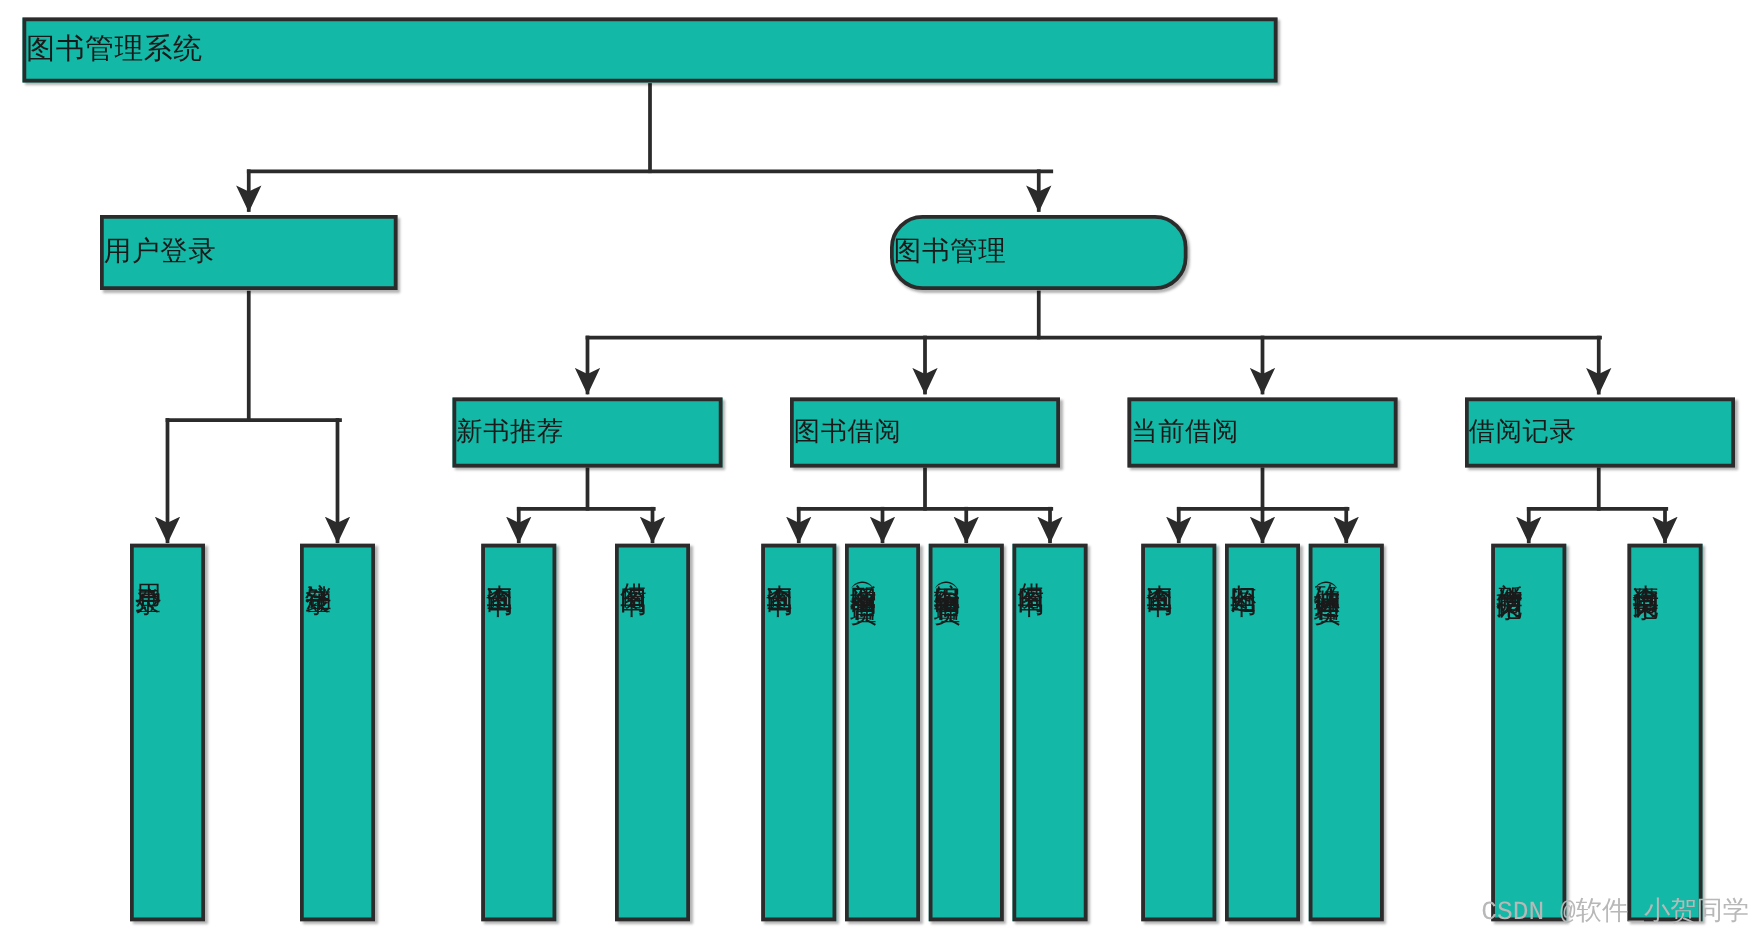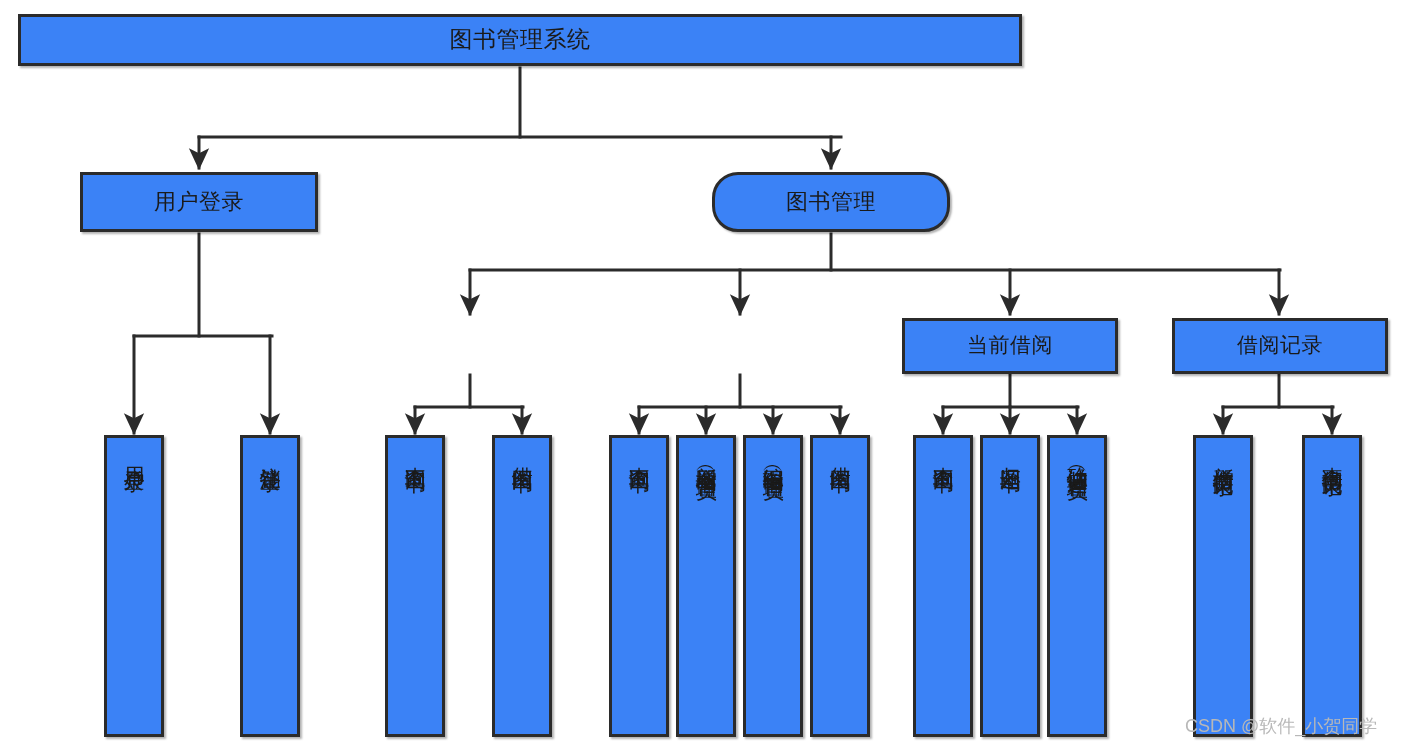--- a/index.html
+++ b/index.html
@@ -22,26 +22,25 @@
     position: absolute;
     left: 0;
     top: 0;
     width: 1405px;
     height: 747px;
     pointer-events: none;
   }
   .node {
     position: absolute;
     box-sizing: border-box;
-    background: #3b82f6;
+    background: #14b8a6;
     border: 3px solid #2b2b2b;
     box-shadow: 2px 2px 2px rgba(0,0,0,0.30);
     display: flex;
     align-items: center;
-    justify-content: center;
     color: #1a1a1a;
     z-index: 2;
   }
   .node .label {
     display: block;
     text-align: center;
     line-height: 1.12;
     letter-spacing: 0.5px;
     white-space: nowrap;
   }
@@ -56,25 +55,25 @@
     font-size: 21px;
     writing-mode: vertical-rl;
     text-orientation: upright;
     line-height: 1.08;
     letter-spacing: 2px;
   }
   #watermark {
     position: absolute;
     left: 1185px;
     top: 714px;
-    font-size: 18px;
+    font-size: 21px;
     color: #b8b8b8;
     white-space: nowrap;
     z-index: 5;
-    font-family: Liberation Sans, sans-serif;
+    font-family: Liberation Mono, monospace;
   }
 </style>
 </head>
 <body>
 
 <div id="canvas">
 
   <svg id="wires" viewBox="0 0 1405 747" xmlns="http://www.w3.org/2000/svg">
     <defs>
       <marker id="arrow" viewBox="0 0 12 12" refX="10.5" refY="6" markerWidth="7.5" markerHeight="7.5" orient="auto-start-reverse">
@@ -129,20 +128,26 @@
     <span class="label">图书管理系统</span>
   </div>
 
   <div class="node lvl1" style="left:80px; top:172px; width:238px; height:60px;">
     <span class="label">用户登录</span>
   </div>
   <div class="node lvl1" style="left:712px; top:172px; width:238px; height:60px;border-radius:26px;">
     <span class="label">图书管理</span>
   </div>
 
+  <div class="node lvl2" style="left:362px; top:318px; width:216px; height:56px;">
+    <span class="label">新书推荐</span>
+  </div>
+  <div class="node lvl2" style="left:632px; top:318px; width:216px; height:56px;">
+    <span class="label">图书借阅</span>
+  </div>
   <div class="node lvl2" style="left:1172px; top:318px; width:216px; height:56px;">
     <span class="label">借阅记录</span>
   </div>
   <div class="node lvl2" style="left:902px; top:318px; width:216px; height:56px;">
     <span class="label">当前借阅</span>
   </div>
 
   <div class="node leaf" style="left:104px; top:435px; width:60px; height:302px;">
     <span class="label">用户登录</span>
   </div>

